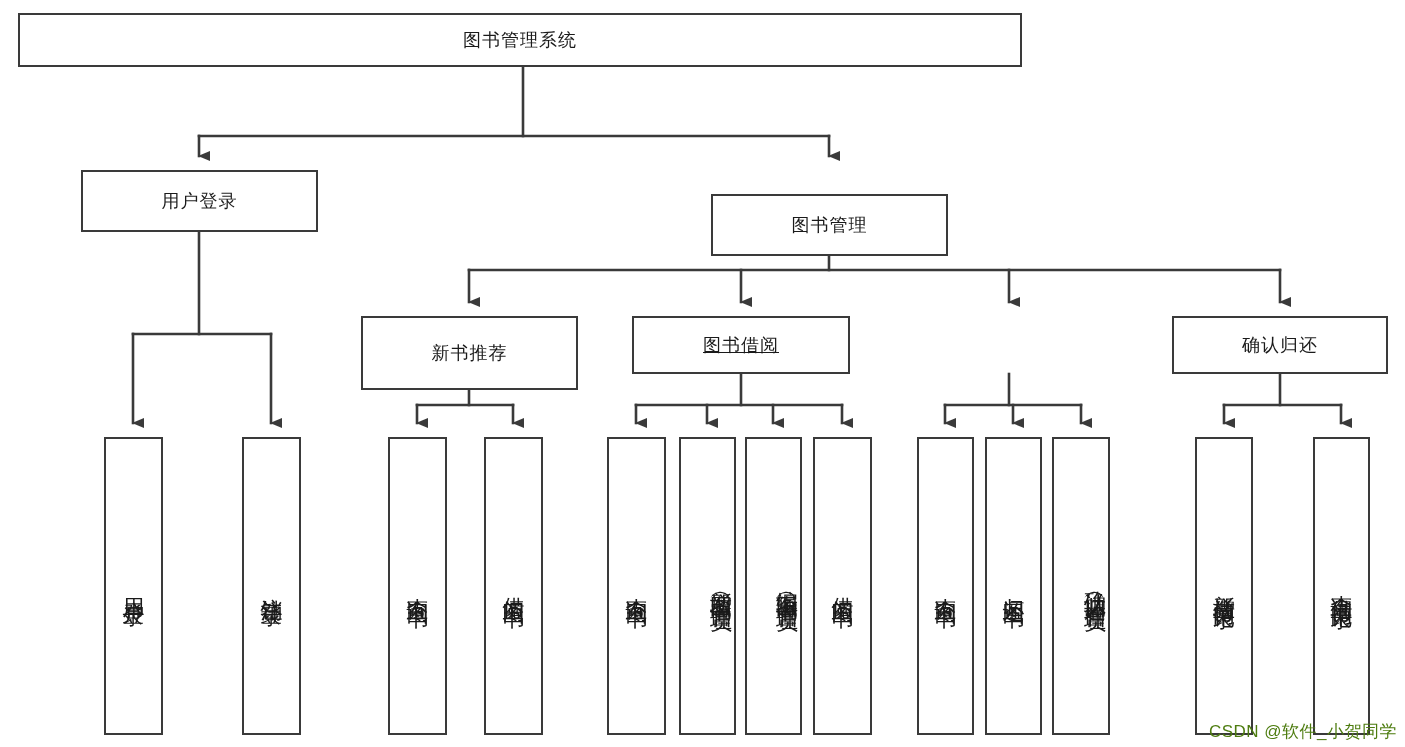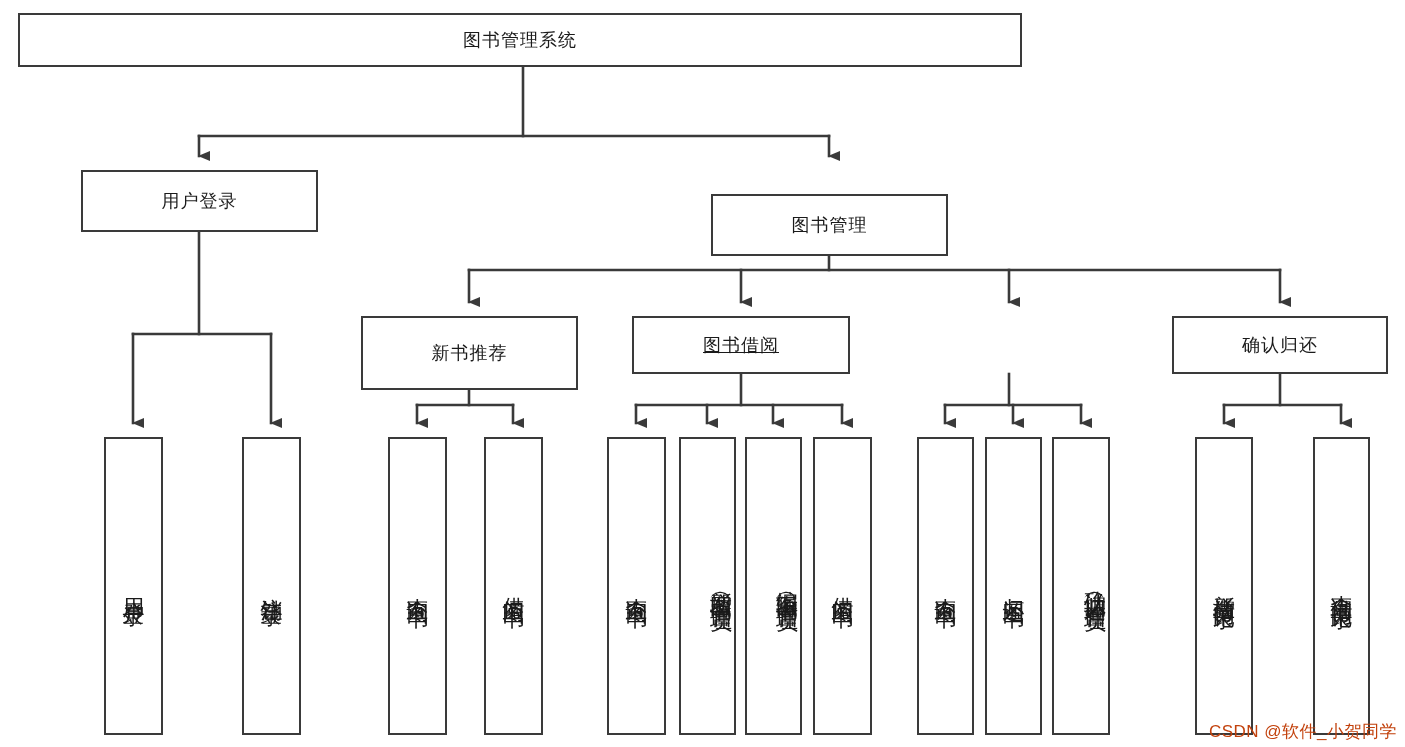--- a/index.html
+++ b/index.html
@@ -56,21 +56,21 @@
   }
   .node-v.mid {
     align-items: center;
   }
   
   #watermark {
     position: absolute;
     right: 8px;
     bottom: 4px;
     font-size: 17px;
-    color: #c2410c;
+    color: #4d7c0f;
     letter-spacing: 0.5px;
     white-space: nowrap;
     user-select: none;
   }
 </style>
 </head>
 <body>
 
 <div id="canvas">
 

